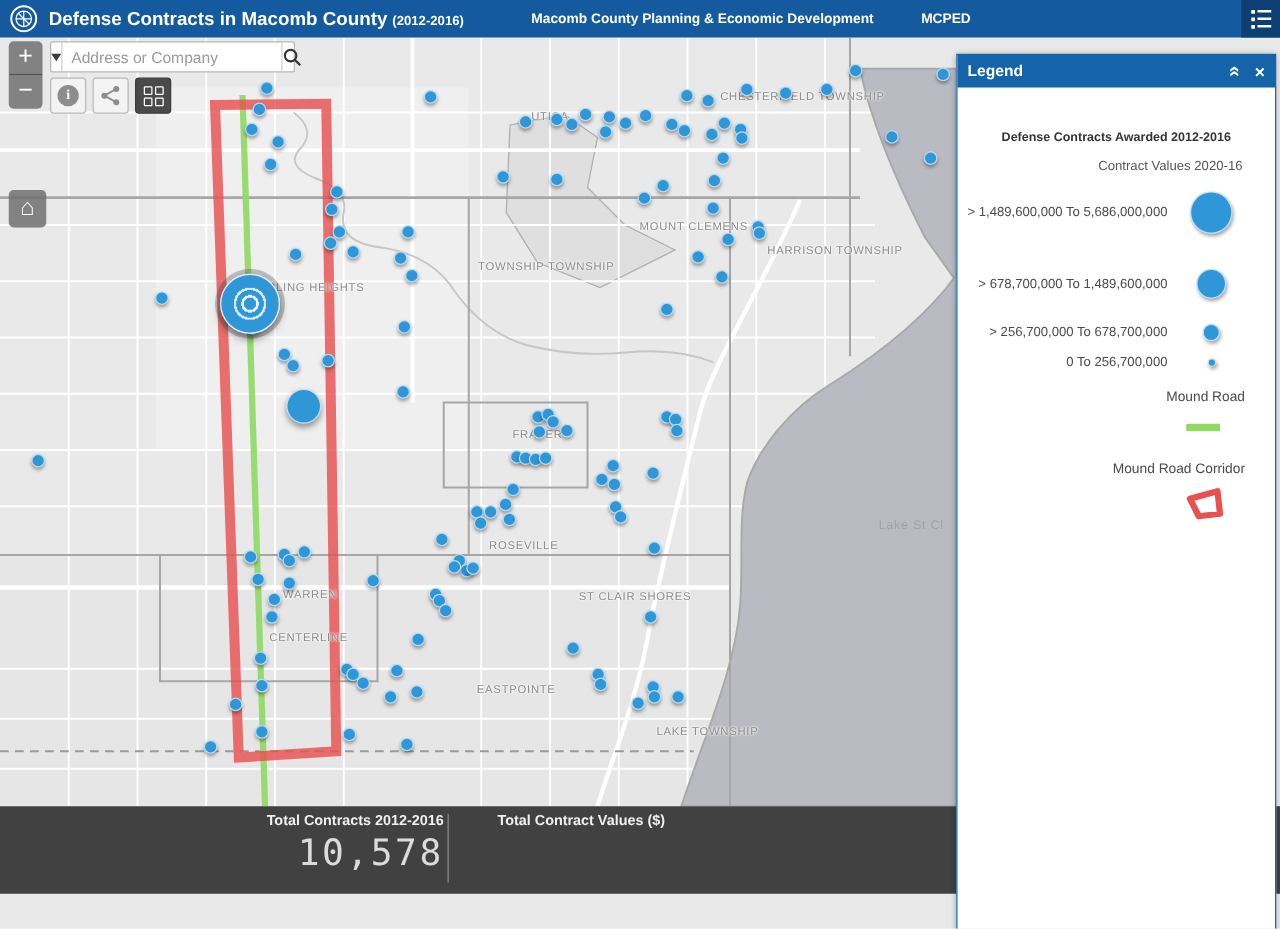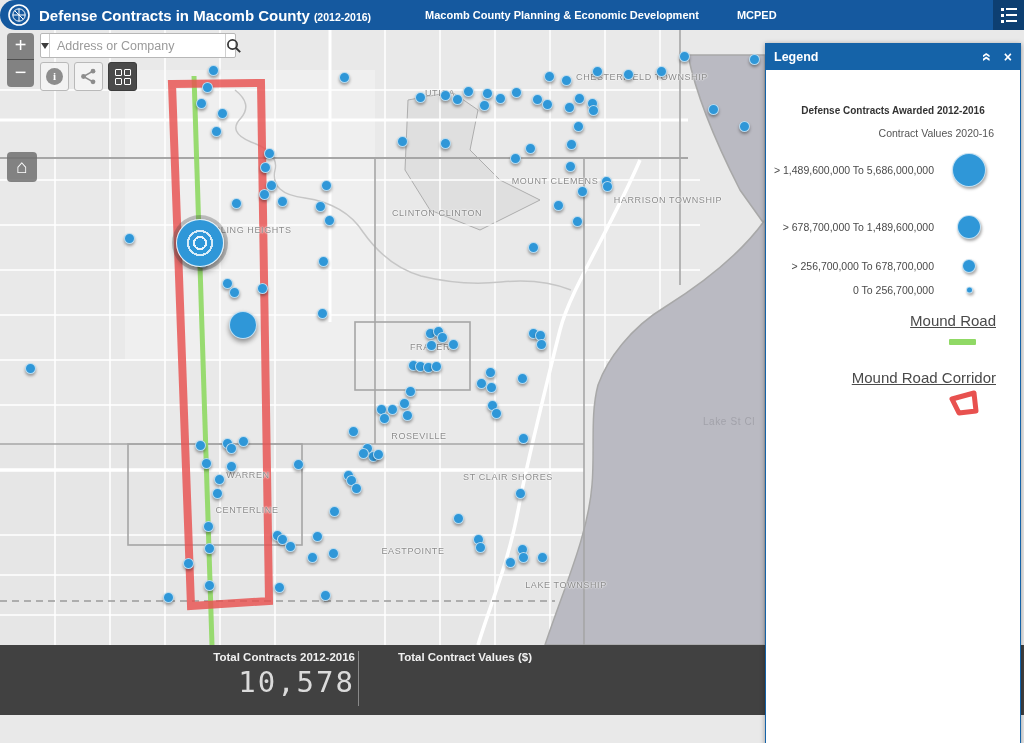--- a/index.html
+++ b/index.html
@@ -1,20 +1,20 @@
 <!DOCTYPE html>
 <html style="--header-blue: #15599f; --legend-blue: #1563a8; --dot-blue: #2f97d8; --road-green: #90d965; --stats-bg: #414141;"><head>
 <meta charset="utf-8">
 <style>
   * { margin:0; padding:0; box-sizing:border-box; }
   html,body { width:1024px; height:743px; overflow:hidden; font-family:"Liberation Sans",sans-serif; }
   #app { position:relative; width:1024px; height:743px; background:#e9e9e9; overflow:hidden; }
 
   
-  .header { position:absolute; top:0; left:0; width:1024px; height:30px; background:var(--header-blue); z-index:30; display:flex; align-items:center;border-radius:15px; }
+  .header { position:absolute; top:0; left:0; width:1024px; height:30px; background:var(--header-blue); z-index:30; display:flex; align-items:center; }
   .seal { width:22px; height:22px; margin-left:8px; flex:0 0 auto; }
   .app-title { color:#fff; font-size:15px; font-weight:bold; margin-left:9px; white-space:nowrap; }
   .app-title .yrs { font-size:10.5px; font-weight:bold; margin-left:4px; }
   .hdr-link { color:#fff; font-size:11px; font-weight:bold; white-space:nowrap; text-decoration:none; cursor:pointer; }
   .link1 { margin-left:54px; }
   .link2 { margin-left:38px; }
   .menu-btn { position:absolute; right:0; top:0; width:31px; height:30px; background:#0d3f72; display:flex; align-items:center; justify-content:center; flex-direction:column; gap:3px; cursor:pointer; }
   .menu-btn .mrow { display:flex; align-items:center; gap:2px; }
   .menu-btn .sq { width:3px; height:3px; background:#fff; }
   .menu-btn .ln { width:11px; height:2px; background:#fff; }
@@ -66,21 +66,21 @@
   .legend-hdr { height:26px; background:var(--legend-blue); display:flex; align-items:center; padding:0 8px; }
   .legend-title { color:#fff; font-size:12.5px; font-weight:bold; flex:1; }
   .lg-ico { color:#fff; font-size:14px; font-weight:bold; margin-left:12px; cursor:pointer; line-height:1; }
   .lg-collapse { display:inline-block; transform:rotate(90deg); font-size:16px; }
   .legend-body { position:relative; width:100%; height:680px; }
   .lb-title { position:absolute; top:35px; left:0; width:100%; text-align:center; font-size:10px; font-weight:bold; color:#333; }
   .lb-sub { position:absolute; top:57px; right:26px; font-size:10.5px; color:#555; }
   .lg-row { position:absolute; width:100%; }
   .lg-row .lbl { position:absolute; right:86px; top:50%; transform:translateY(-50%); font-size:10.5px; color:#4a4a4a; white-space:nowrap; }
   .lg-row .sym { position:absolute; left:186px; top:50%; transform:translate(0,-50%); border-radius:50%; background:var(--dot-blue); border:1px solid rgba(255,255,255,.7); box-shadow:1px 2px 3px rgba(0,0,0,.35); }
-  .lb-road-lbl { position:absolute; right:24px; font-size:15px; color:#4a4a4a;text-decoration:underline; }
+  .lb-road-lbl { position:absolute; right:24px; font-size:11px; color:#4a4a4a; }
   .road-swatch { position:absolute; left:183px; width:27px; height:6px; background:var(--road-green); border-radius:1px; }
   .corridor-swatch { position:absolute; left:183px; }
 </style>
 </head>
 <body>
 
 <div id="app">
 
   <div id="map">
     <svg id="basemap" width="765" height="615" viewBox="0 0 765 615">
@@ -129,21 +129,21 @@
         <rect x="355" y="292" width="115" height="68"></rect>
         <line x1="680" y1="0" x2="680" y2="255"></line>
       </g>
       <line x1="0" y1="571" x2="555" y2="571" stroke="#9a9a9a" stroke-width="1.6" stroke-dasharray="7 5"></line>
       <line x1="194" y1="46" x2="212" y2="615" stroke="#90d965" stroke-width="5" stroke-opacity=".92"></line>
       <polygon points="172,54 261,53 269,571 191,576" fill="none" stroke="#e8514f" stroke-width="8" stroke-opacity=".82"></polygon>
     </svg>
     <div id="labels-layer">
         <div class="map-label" style="left: 440px; top: 63px;">UTICA</div>
         <div class="map-label" style="left: 243px; top: 200px;">STERLING HEIGHTS</div>
-        <div class="map-label" style="left: 437px; top: 183px;">CLINTON CLINTON</div>
+        <div class="map-label" style="left: 437px; top: 183px;">TOWNSHIP TOWNSHIP</div>
         <div class="map-label" style="left: 555px; top: 151px;">MOUNT CLEMENS</div>
         <div class="map-label" style="left: 668px; top: 170px;">HARRISON TOWNSHIP</div>
         <div class="map-label" style="left: 642px; top: 47px;">CHESTERFIELD TOWNSHIP</div>
         <div class="map-label" style="left: 408px; top: 317px; margin-left: 22px;">FRASER</div>
         <div class="map-label" style="left: 419px; top: 406px;">ROSEVILLE</div>
         <div class="map-label" style="left: 248px; top: 445px;">WARREN</div>
         <div class="map-label" style="left: 247px; top: 480px;">CENTERLINE</div>
         <div class="map-label" style="left: 508px; top: 447px;">ST CLAIR SHORES</div>
         <div class="map-label" style="left: 413px; top: 521px;">EASTPOINTE</div>
         <div class="map-label" style="left: 566px; top: 555px;">LAKE TOWNSHIP</div>

